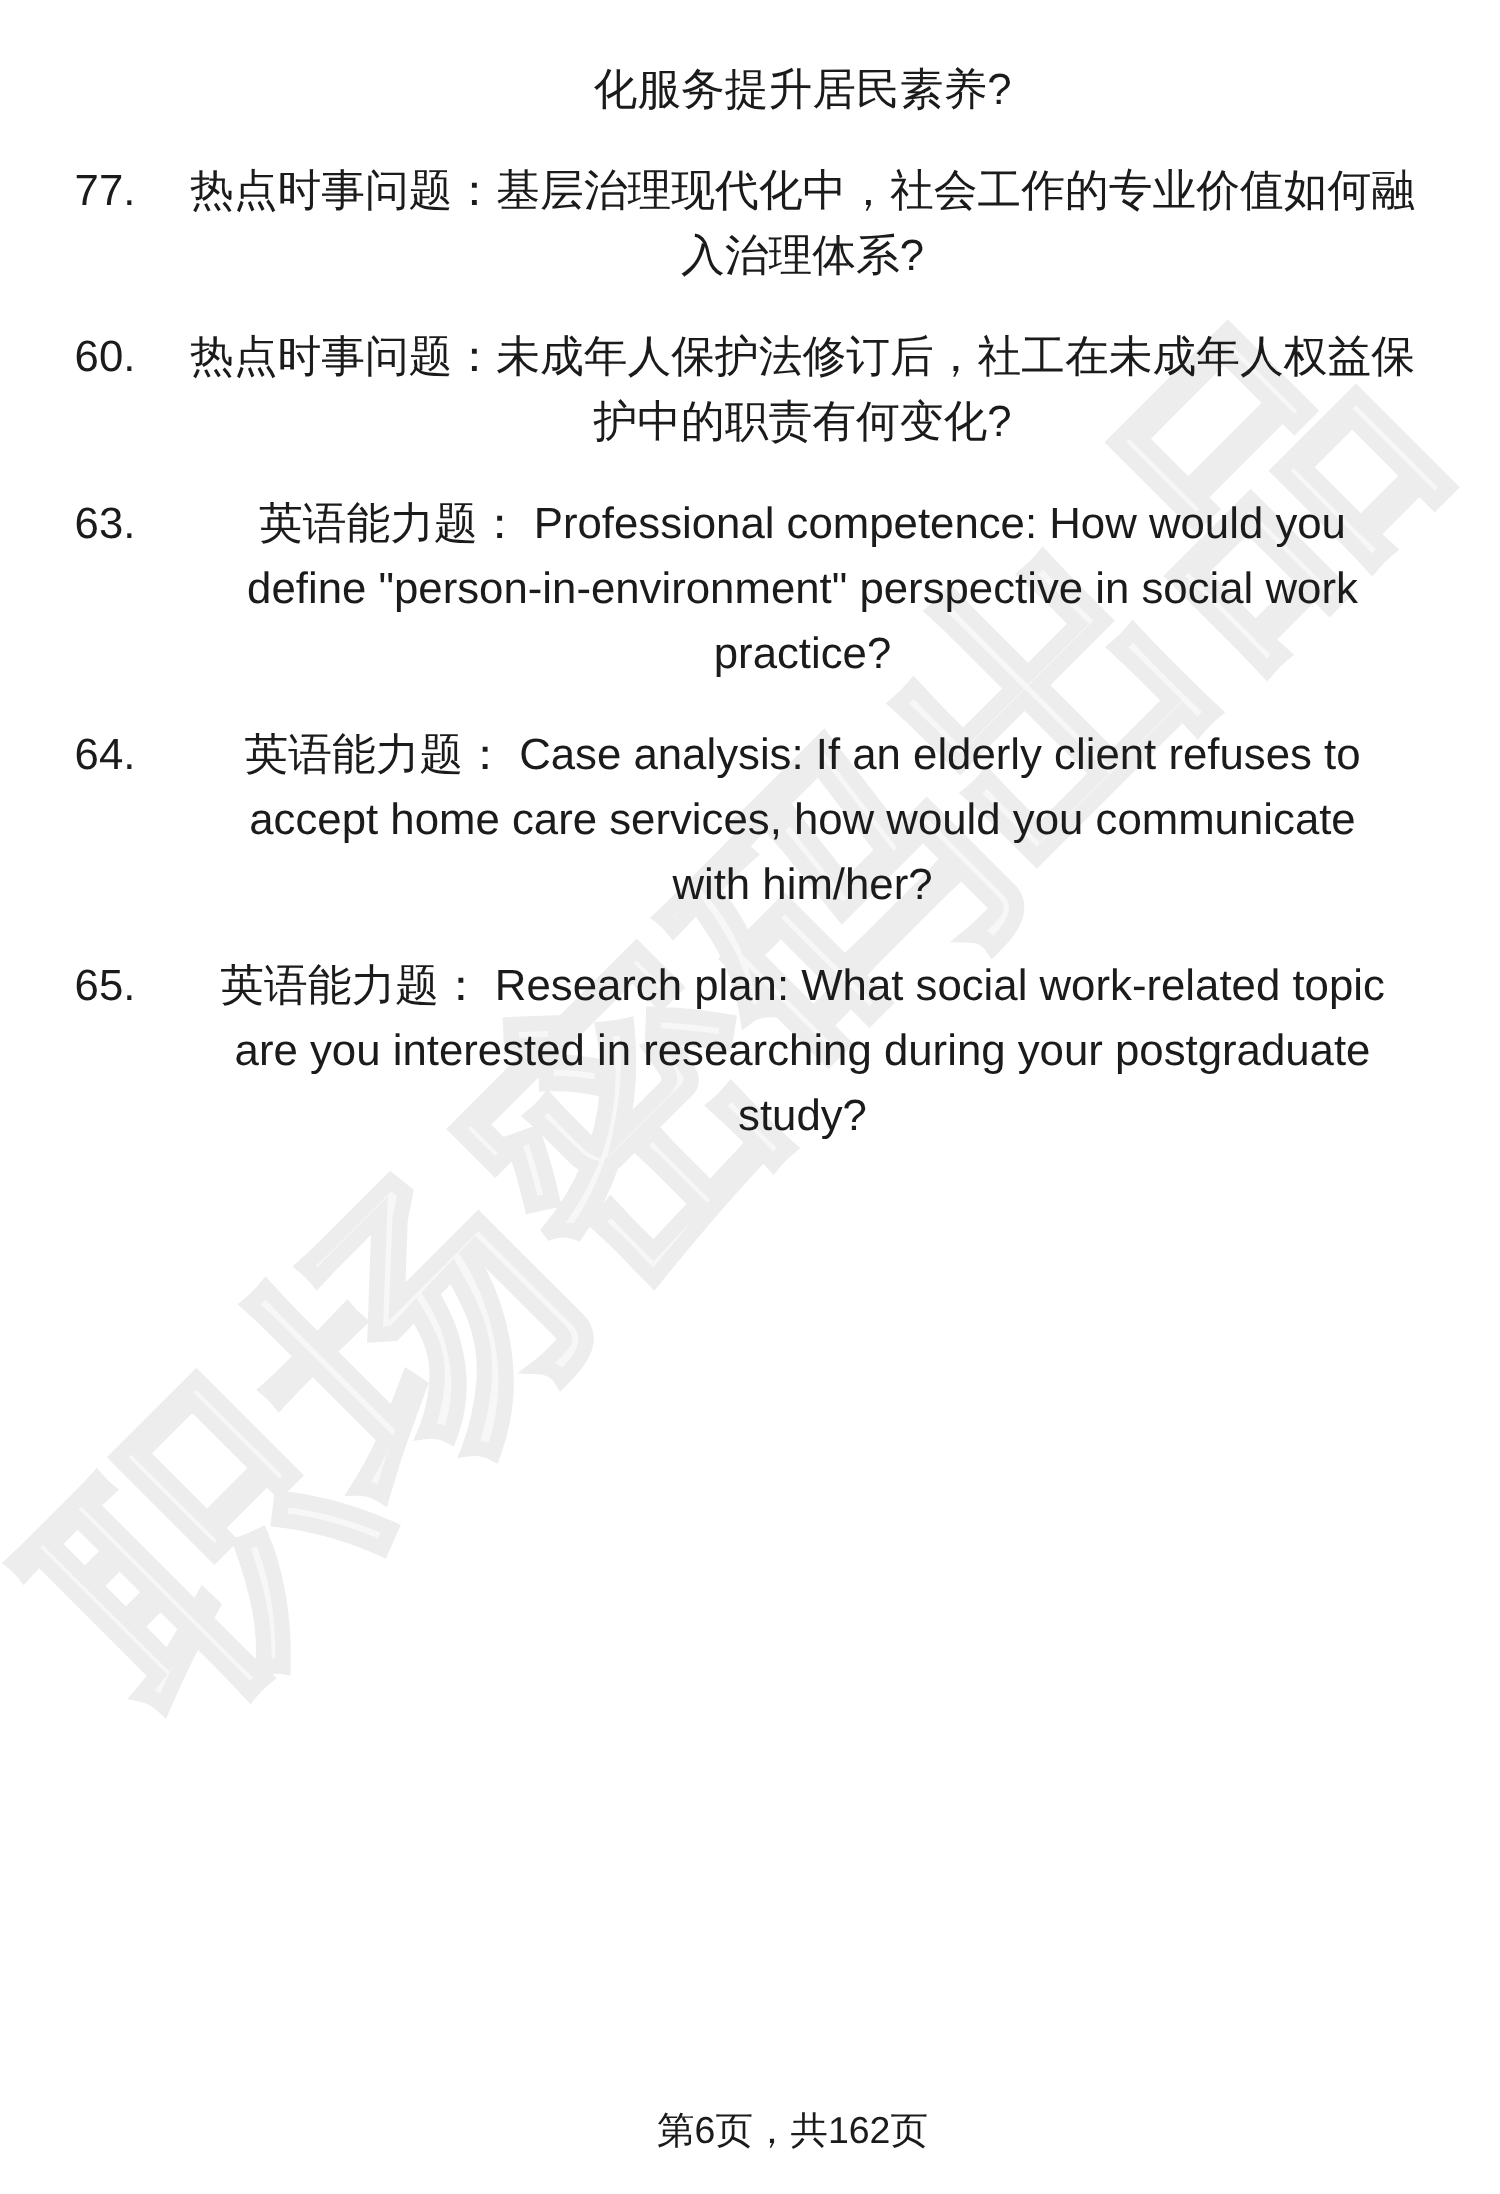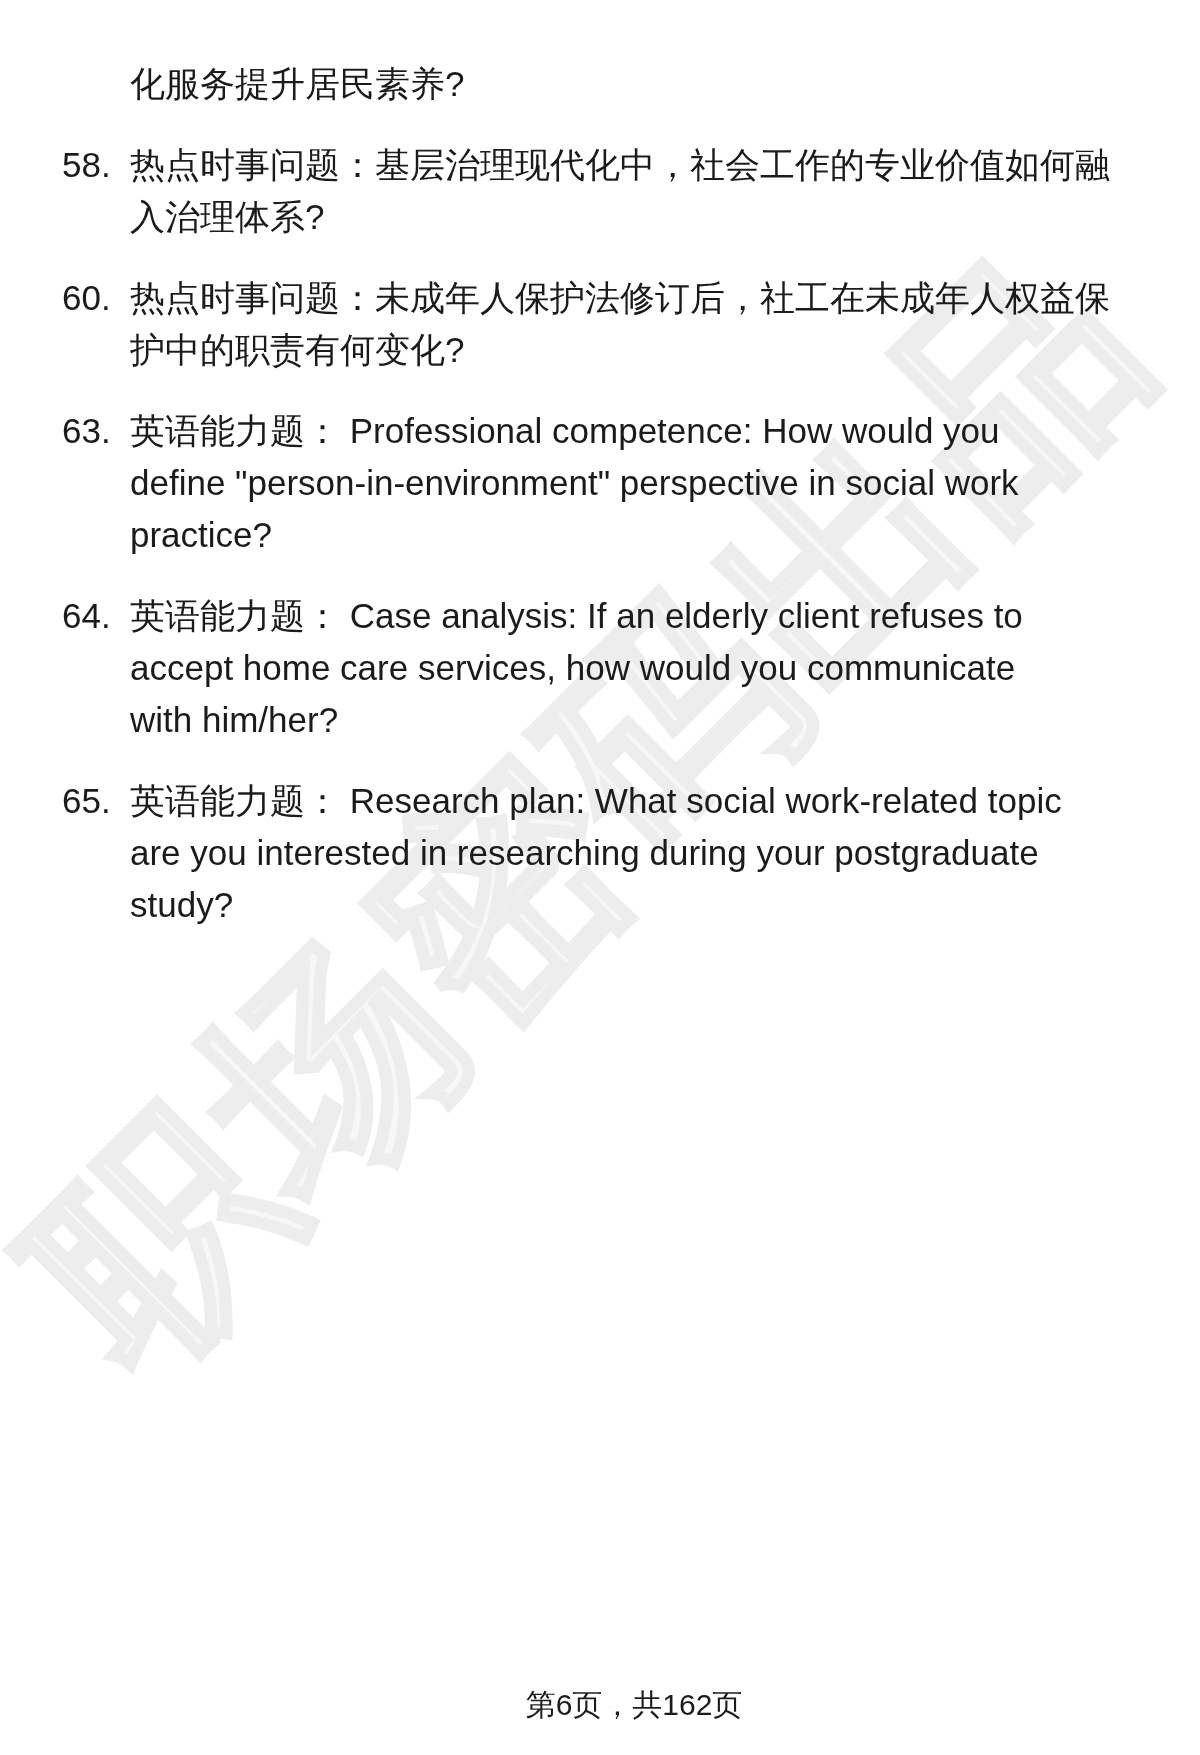--- a/index.html
+++ b/index.html
@@ -32,22 +32,23 @@
     pointer-events: none;
     user-select: none;
   }
   .content {
     position: absolute;
     left: 50px;
     top: 46px;
     right: 34px;
     z-index: 1;
     list-style: none;
-    margin: 12px;
+    margin: 0;
     padding: 0;
+    text-align: center;
   }
   .q-item {
     display: flex;
     align-items: flex-start;
     font-size: 35px;
     line-height: 52px;
     margin-bottom: 29px;
   }
   .q-num {
     flex: 0 0 68px;
@@ -76,21 +77,21 @@
 <div class="page">
   <div class="watermark">职场密码出品</div>
 
   <ol class="content" id="question-list">
   <li class="q-item">
     <span class="q-num"></span>
     <span class="q-text">化服务提升居民素养?</span>
   </li>
 
   <li class="q-item">
-    <span class="q-num">58.</span>
+    <span class="q-num">77.</span>
     <span class="q-text">热点时事问题：基层治理现代化中，社会工作的专业价值如何融
 入治理体系?</span>
   </li>
 
 
   <li class="q-item">
     <span class="q-num">60.</span>
     <span class="q-text">热点时事问题：未成年人保护法修订后，社工在未成年人权益保
 护中的职责有何变化?</span>
   </li>

